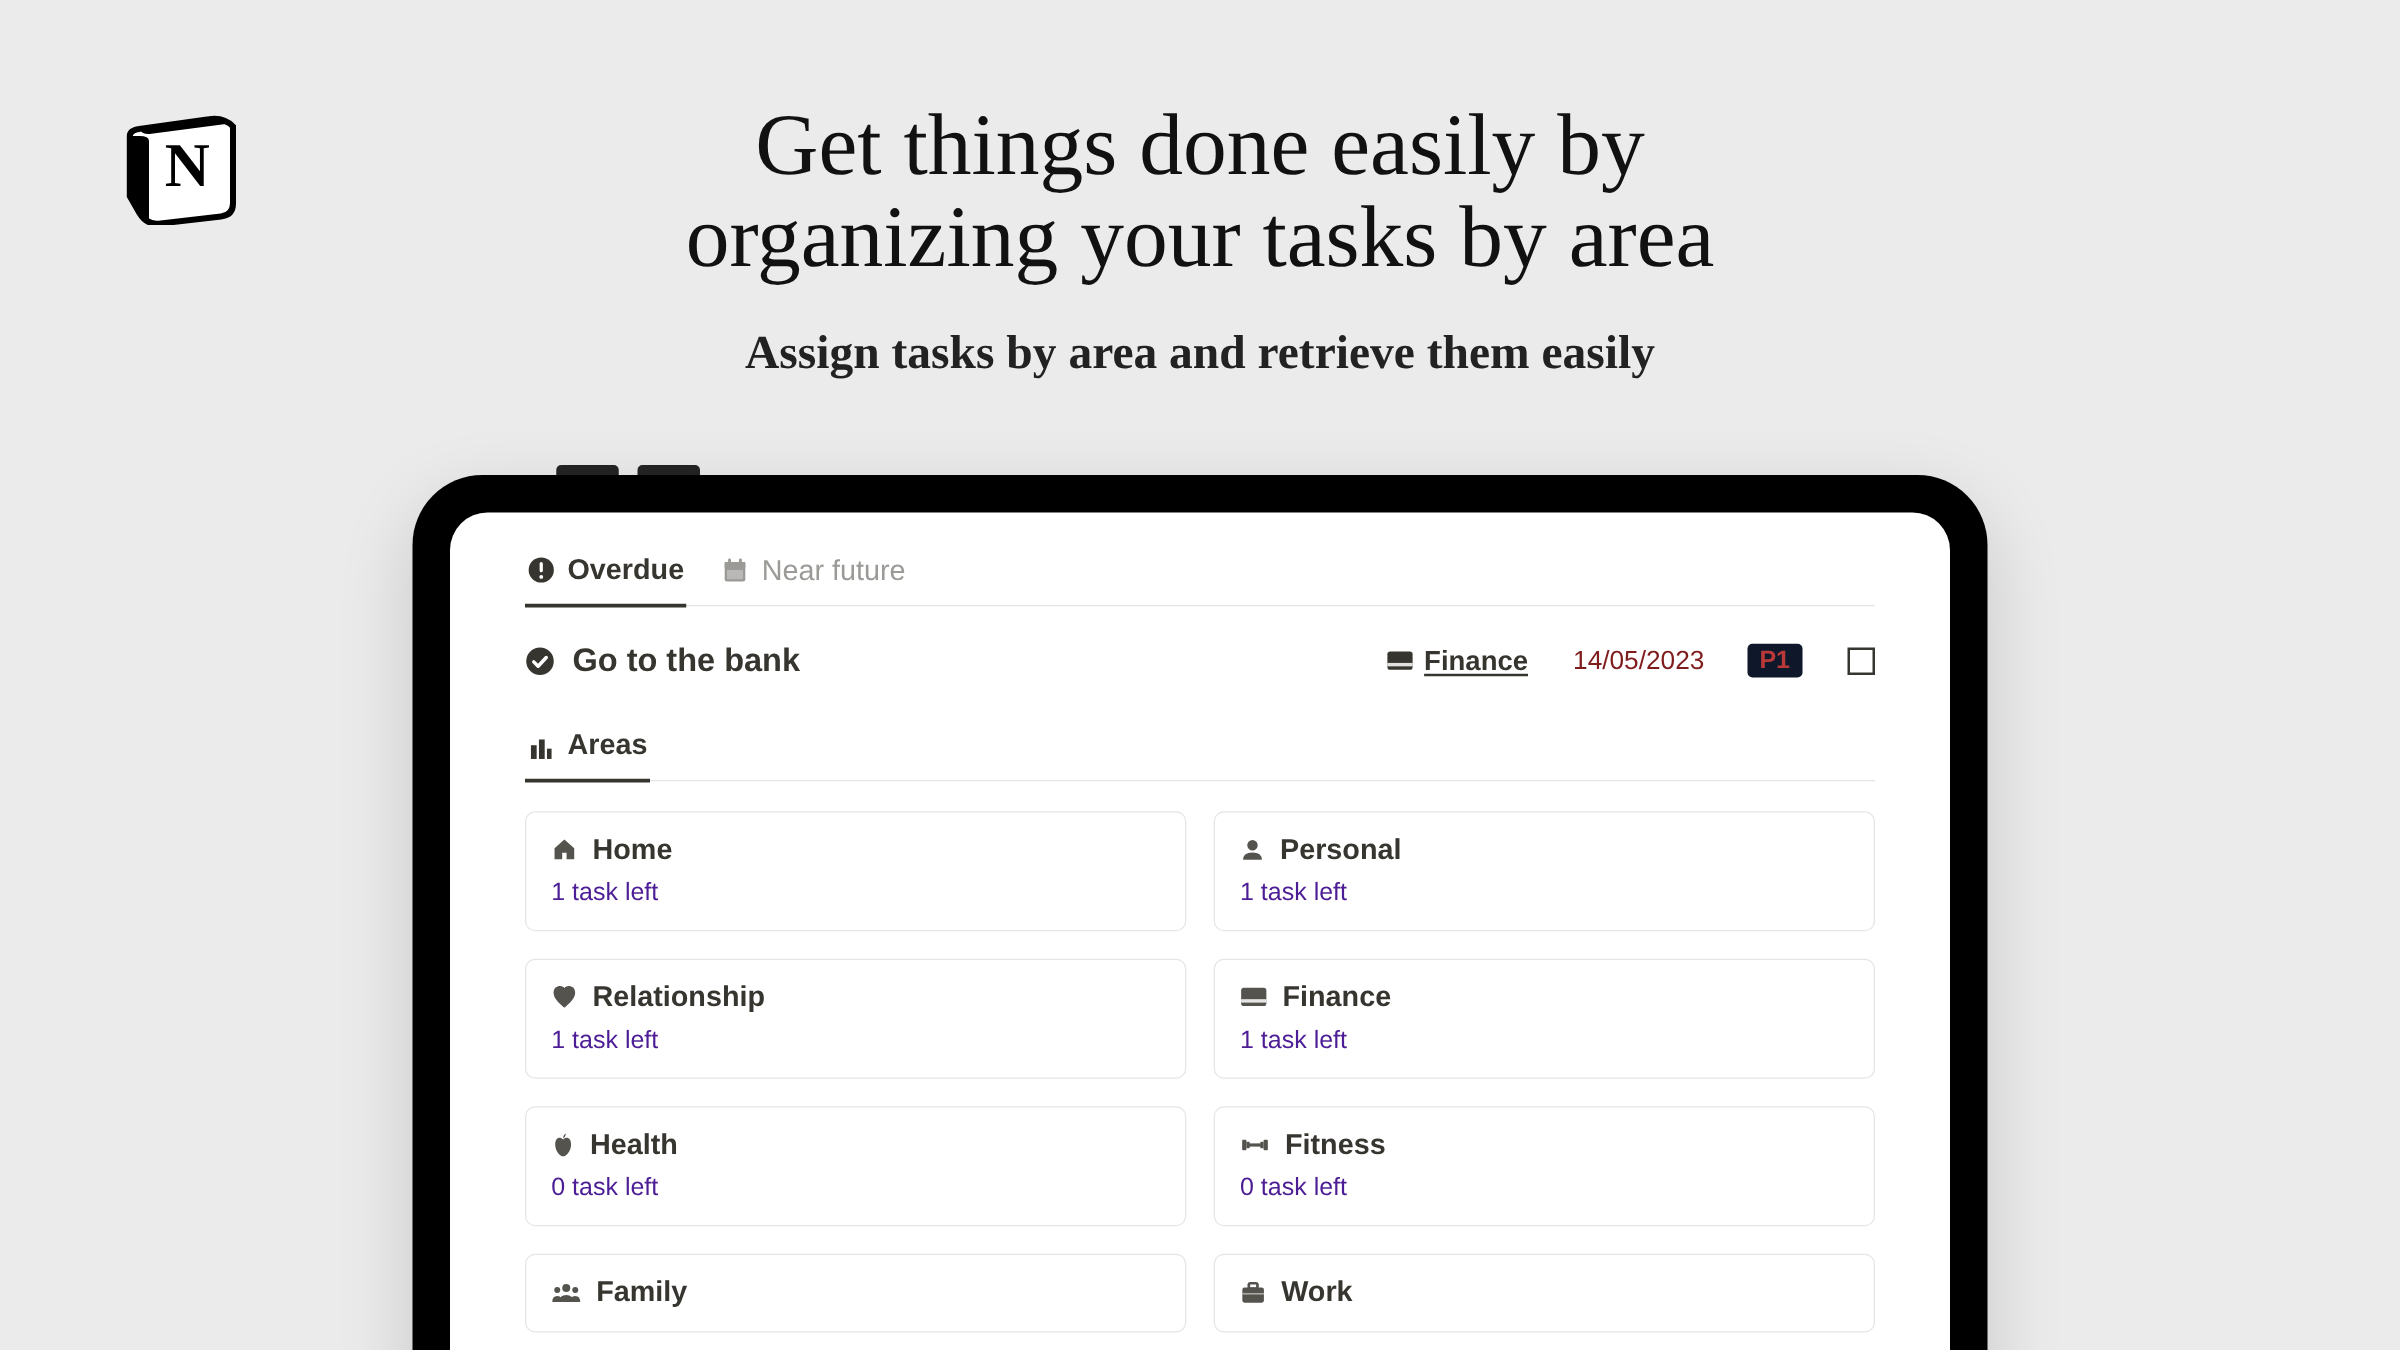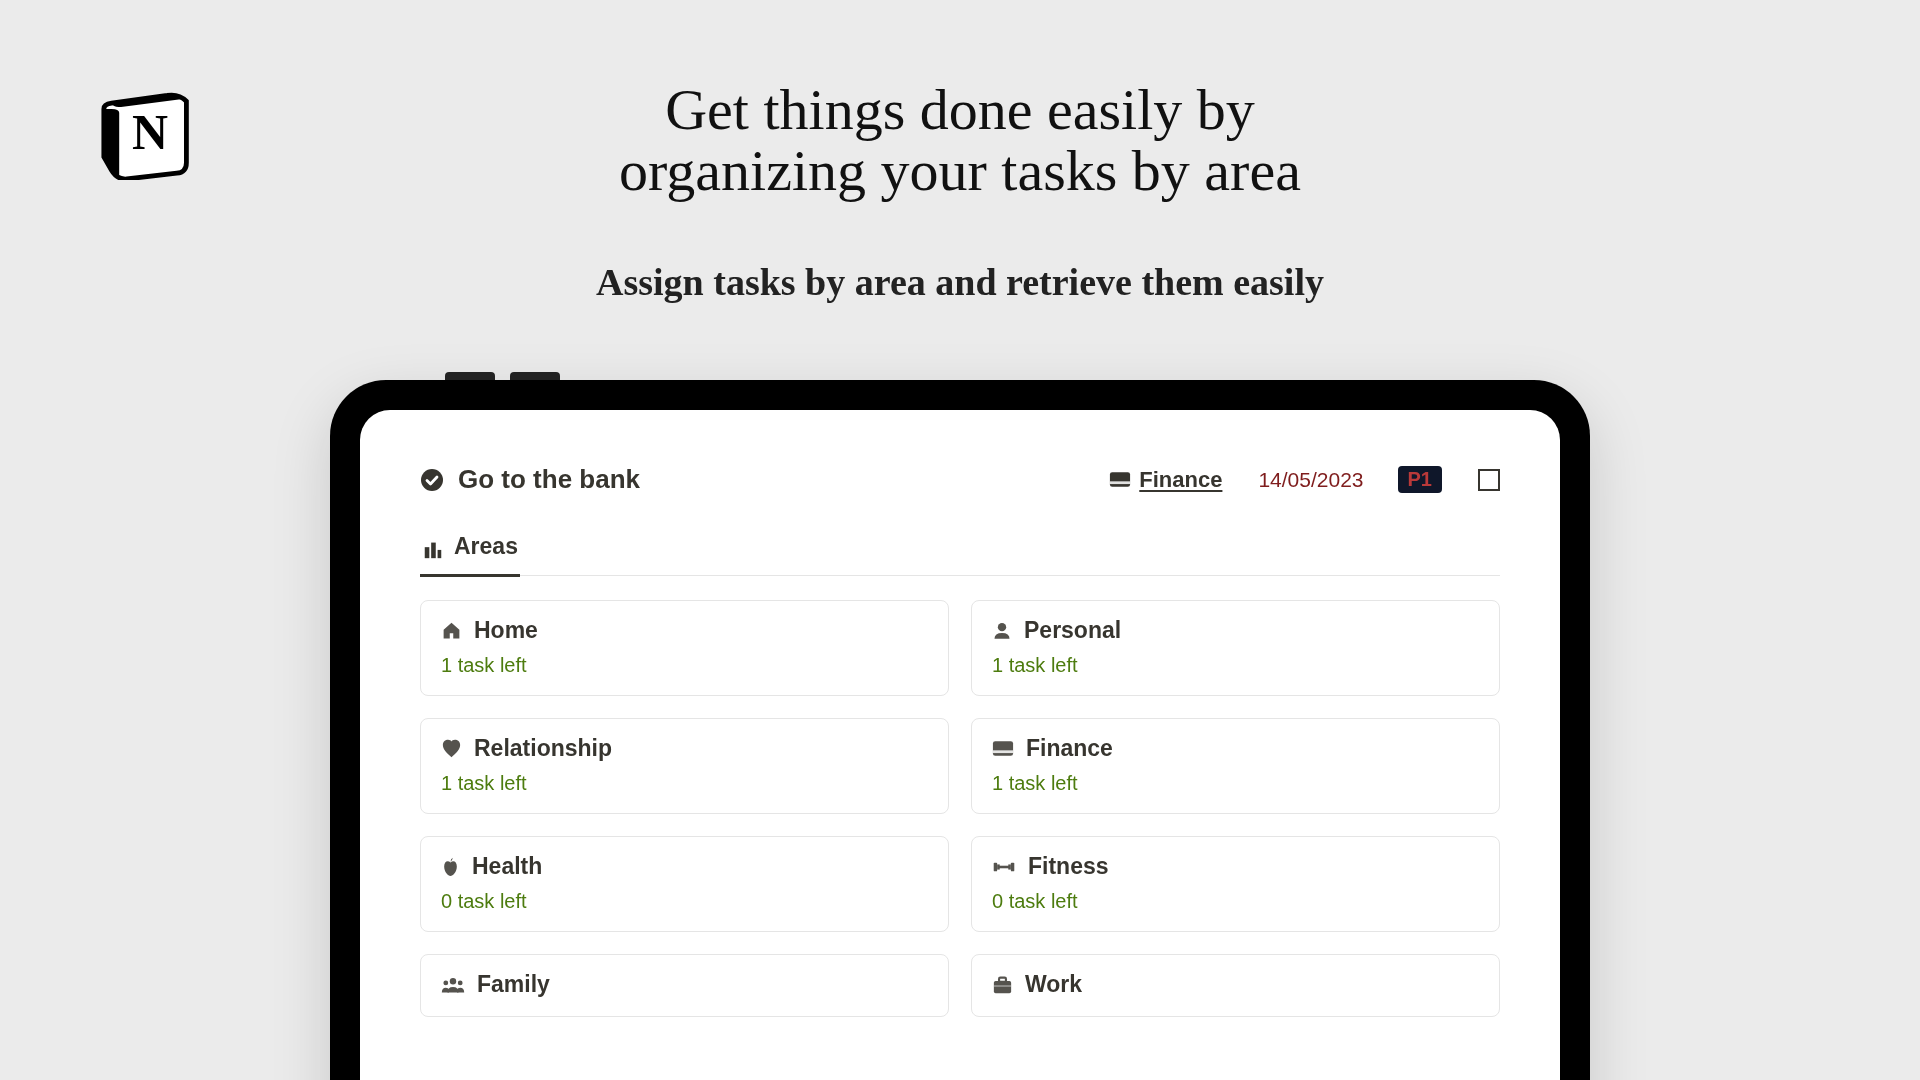--- a/index.html
+++ b/index.html
@@ -20,21 +20,21 @@
   height: 100px;
 }
 
 .heading {
   position: absolute;
   left: 0;
   right: 0;
   top: 80px;
   text-align: center;
   font-family: Georgia, "Times New Roman", serif;
-  font-size: 58px;
+  font-size: 70px;
   line-height: 1.05;
   color: #111;
   font-weight: 400;
 }
 
 .subheading {
   position: absolute;
   left: 0;
   right: 0;
   top: 260px;
@@ -182,21 +182,21 @@
 .card-title-row {
   display: flex;
   align-items: center;
   gap: 12px;
   font-size: 23px;
   font-weight: 600;
   color: #37352f;
 }
 .card-sub {
   font-size: 20px;
-  color: #4d7c0f;
+  color: #4c1d95;
   margin-top: 10px;
 }
 
 .icon { display: inline-flex; align-items: center; justify-content: center; }
 .icon svg { display: block; }
 </style>
 </head>
 <body>
 
 <div class="logo">
@@ -211,20 +211,44 @@
 <div class="heading" style="white-space:pre-line">Get things done easily by
 organizing your tasks by area</div>
 <div class="subheading">Assign tasks by area and retrieve them easily</div>
 
 <div class="device">
   <div class="notch-1"></div>
   <div class="notch-2"></div>
 
   <div class="screen">
 
+    <div class="tabs-row">
+      <div class="tab active">
+        <span class="icon">
+          <svg width="22" height="22" viewBox="0 0 24 24">
+              <circle cx="12" cy="12" r="11" fill="#37352f"></circle>
+              <rect x="10.6" y="5" width="2.8" height="9" fill="#fff" rx="1.4"></rect>
+              <circle cx="12" cy="18" r="1.7" fill="#fff"></circle>
+            </svg>
+        </span>
+        <span>Overdue</span>
+      </div>
+      <div class="tab inactive">
+        <span class="icon">
+          <svg width="22" height="22" viewBox="0 0 24 24">
+              <rect x="3" y="5" width="18" height="17" rx="2" fill="#9b9a97"></rect>
+              <rect x="3" y="5" width="18" height="5" fill="#9b9a97"></rect>
+              <rect x="6" y="2" width="2.5" height="5" rx="1" fill="#9b9a97"></rect>
+              <rect x="15.5" y="2" width="2.5" height="5" rx="1" fill="#9b9a97"></rect>
+              <rect x="5" y="12" width="14" height="8" fill="#fff" opacity="0.3"></rect>
+            </svg>
+        </span>
+        <span>Near future</span>
+      </div>
+    </div>
 
     <div class="task-row">
       <span class="icon">
         <svg width="24" height="24" viewBox="0 0 24 24">
             <circle cx="12" cy="12" r="11" fill="#37352f"></circle>
             <path d="M 7 12.5 L 10.5 16 L 17 9" stroke="#fff" stroke-width="2.8" fill="none" stroke-linecap="round" stroke-linejoin="round"></path>
           </svg>
       </span>
       <span class="task-title">Go to the bank</span>
 

